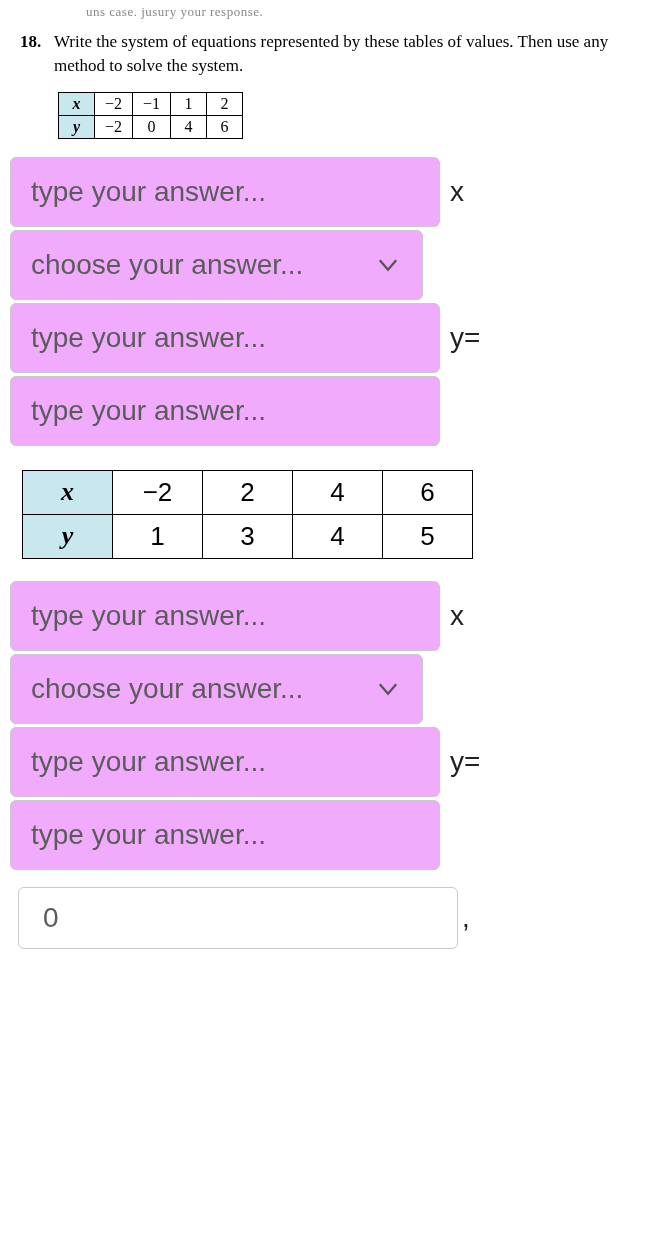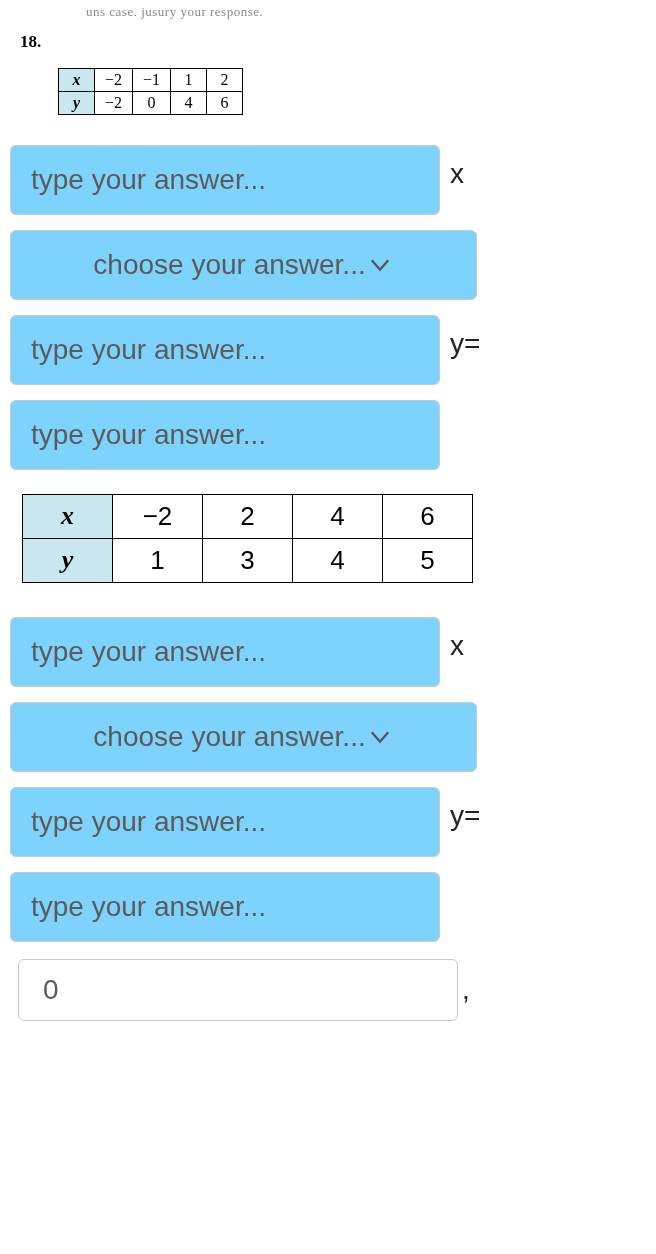--- a/index.html
+++ b/index.html
@@ -70,32 +70,31 @@
     }
     .answer-row {
       display: flex;
       align-items: center;
       gap: 0;
       margin: 3px 10px;
     }
     .input-box, .select-box {
       border: 1px solid #c9c9c9;
       border-radius: 6px;
-      background: #7dd3fc;
+      background: #f0abfc;
       font-size: 28px;
       font-family: 'Segoe UI', Arial, sans-serif;
       color: #5b5b5b;
       padding: 18px 20px;
       display: flex;
       align-items: center;
       justify-content: space-between;
-      margin-top: 12px;
     }
     .input-box { width: 430px; }
-    .select-box { width: 467px; justify-content: center; }
+    .select-box { width: 413px; }
     .input-box-full { width: 430px; }
     .suffix {
       font-size: 28px;
       font-family: 'Segoe UI', Arial, sans-serif;
       color: #222;
       padding-left: 10px;
     }
     .chevron {
       width: 28px;
       height: 28px;
@@ -126,20 +125,21 @@
       padding-left: 4px;
     }
   </style>
 </head>
 <body>
 
 <div class="truncated-top">uns case. jusury your response.</div>
 
 <div class="problem-row">
   <div class="problem-number">18.</div>
+  <div class="problem-text">Write the system of equations represented by these tables of values. Then use any method to solve the system.</div>
 </div>
 
 <table class="small-table">
   <tbody>
       <tr>
     <td class="hdr">x</td>
     <td>−2</td>
     <td>−1</td>
     <td>1</td>
     <td>2</td>

